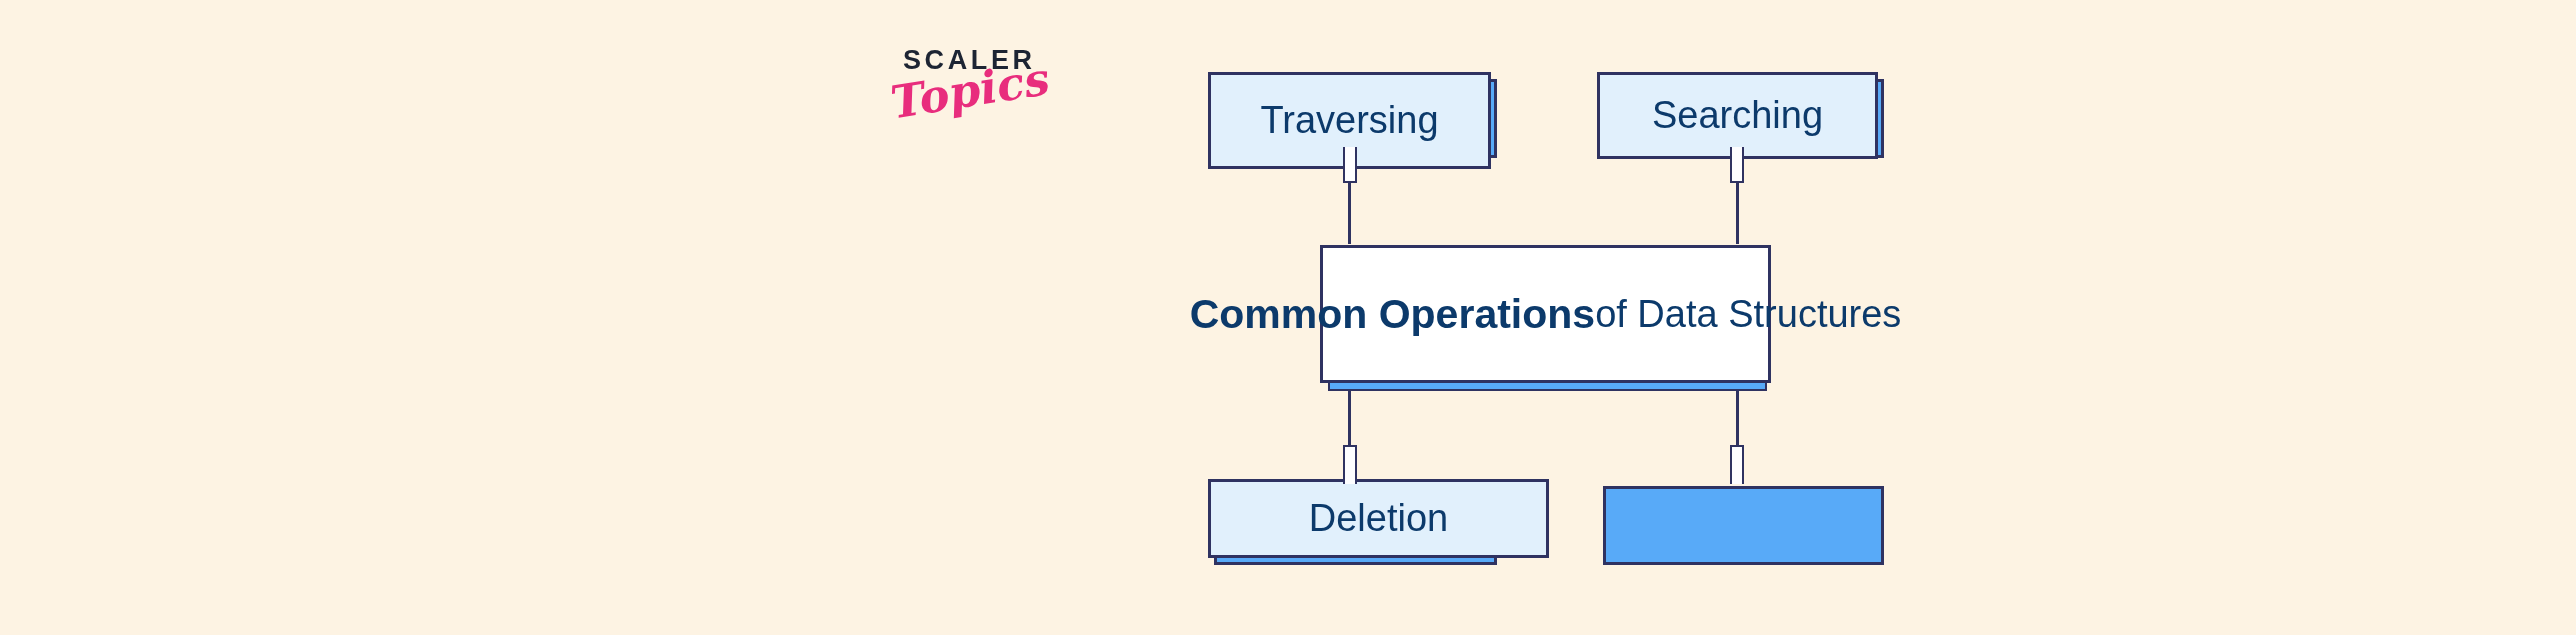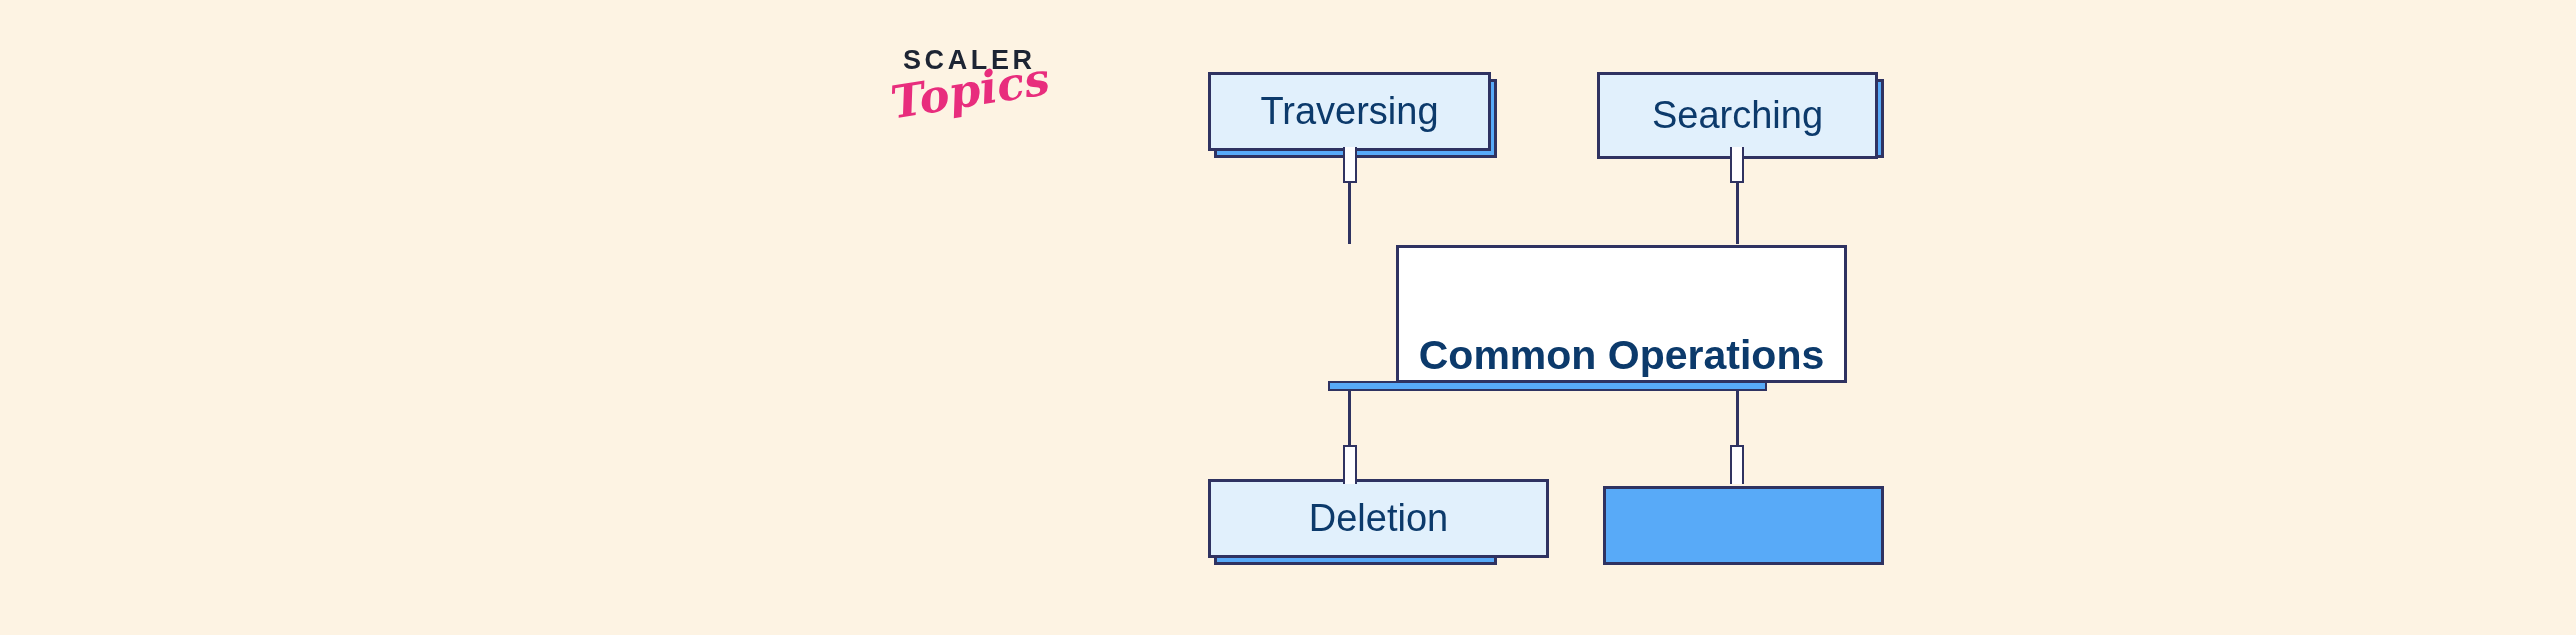--- a/index.html
+++ b/index.html
@@ -67,42 +67,42 @@
     align-items: center;
     justify-content: center;
   }
   .node-label {
     color: var(--text-navy, #0c3a6b);
     font-size: 38px;
     white-space: nowrap;
   }
 
   
-  .pos-traversing        { left: 1208px; top: 72px;  width: 283px; height: 79px; }
+  .pos-traversing        { left: 1208px; top: 72px;  width: 283px; height: 97px; }
   .pos-traversing-shadow { left: 1214px; top: 79px;  width: 283px; height: 79px; }
   .pos-searching         { left: 1597px; top: 72px;  width: 281px; height: 87px; }
   .pos-searching-shadow  { left: 1603px; top: 79px;  width: 281px; height: 79px; }
   .pos-deletion          { left: 1208px; top: 479px;  width: 341px; height: 79px; }
   .pos-deletion-shadow   { left: 1214px; top: 486px;  width: 283px; height: 79px; }
   .pos-insertion         { left: 1597px; top: 479px;  width: 281px; height: 79px; }
   .pos-insertion-shadow  { left: 1603px; top: 486px;  width: 281px; height: 79px; }
 
   
   .center-shadow {
     left: 1328px; top: 381px; width: 439px; height: 10.3px;
     background: var(--node-shadow, #58aaf8);
     border: 2.6px solid var(--node-border, #2f3261);
   }
   .center-box {
-    left: 1396px; top: 245px; width: 451px; height: 138px;
+    left: 1320px; top: 245px; width: 451px; height: 138px;
     background: var(--center-fill, #ffffff);
     border: 3.6px solid var(--node-border, #2f3261);
     display: flex;
     flex-direction: row;
-    align-items: flex-end;
+    align-items: center;
     justify-content: center;
     text-align: center;
   }
   .center-line1 {
     color: var(--text-navy, #0c3a6b);
     font-size: 41px;
     font-weight: bold;
     line-height: 50px;
     white-space: nowrap;
   }
@@ -164,20 +164,21 @@
   <div class="node pos-searching">
     <span class="node-label">Searching</span>
   </div>
   <div class="node pos-deletion">
     <span class="node-label">Deletion</span>
   </div>
 
   <div class="center-shadow"></div>
   <div class="center-box">
     <div class="center-line1">Common Operations</div>
+    <div class="center-line2">of Data Structures</div>
   </div>
 
   <div class="conn-line line-top-left"></div>
   <div class="conn-line line-top-right"></div>
   <div class="conn-line line-bottom-left"></div>
   <div class="conn-line line-bottom-right"></div>
 
   <div class="conn-tab tab-down tab-top-left"></div>
   <div class="conn-tab tab-down tab-top-right"></div>
   <div class="conn-tab tab-up tab-bottom-left"></div>

